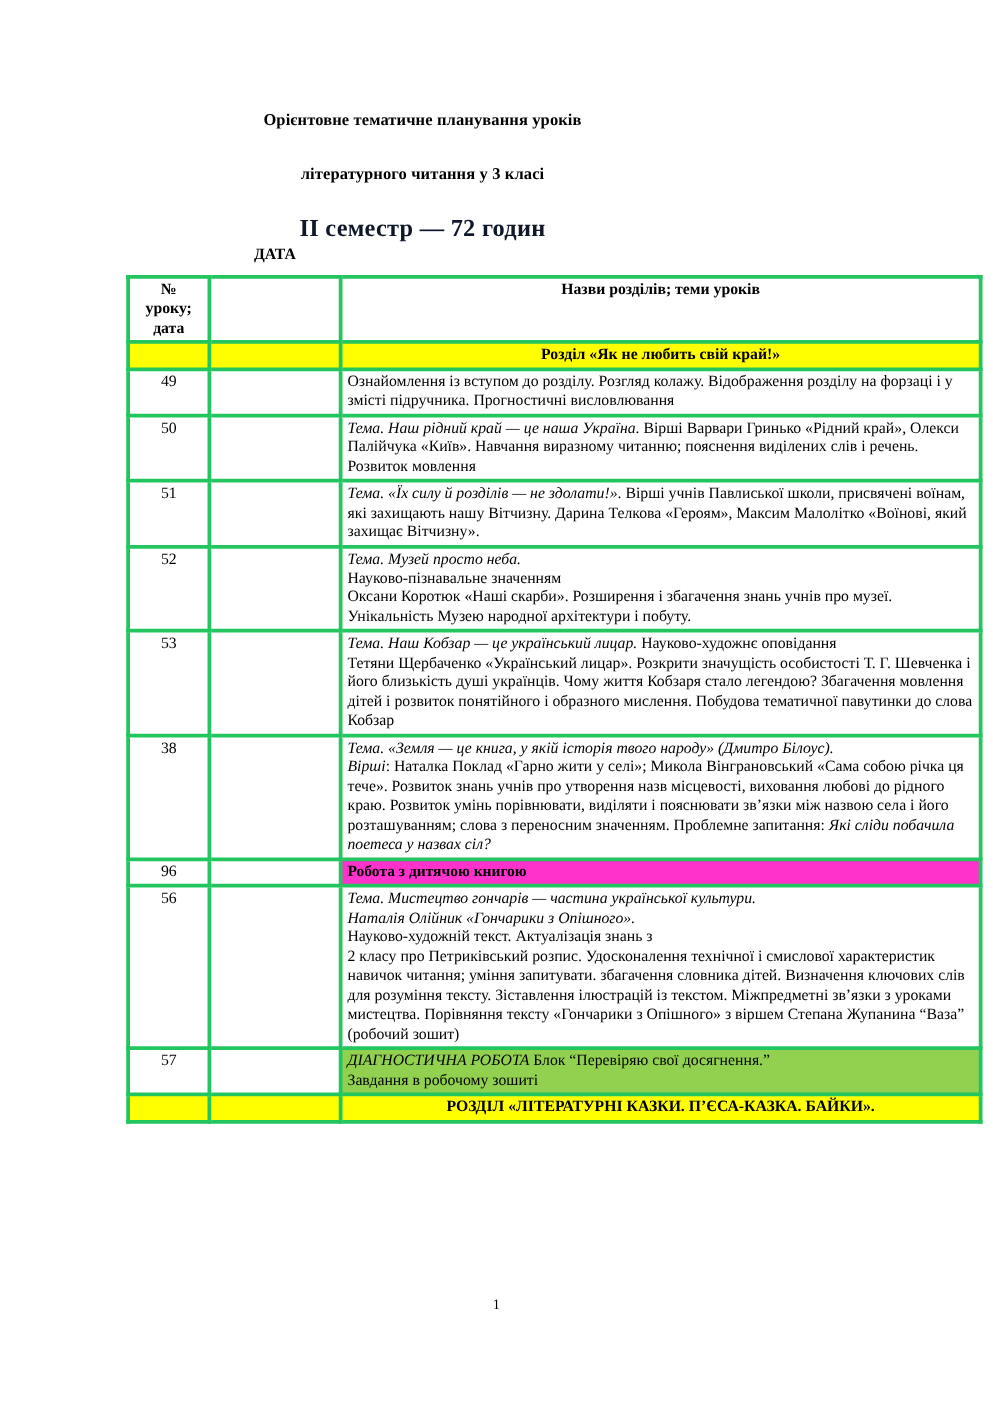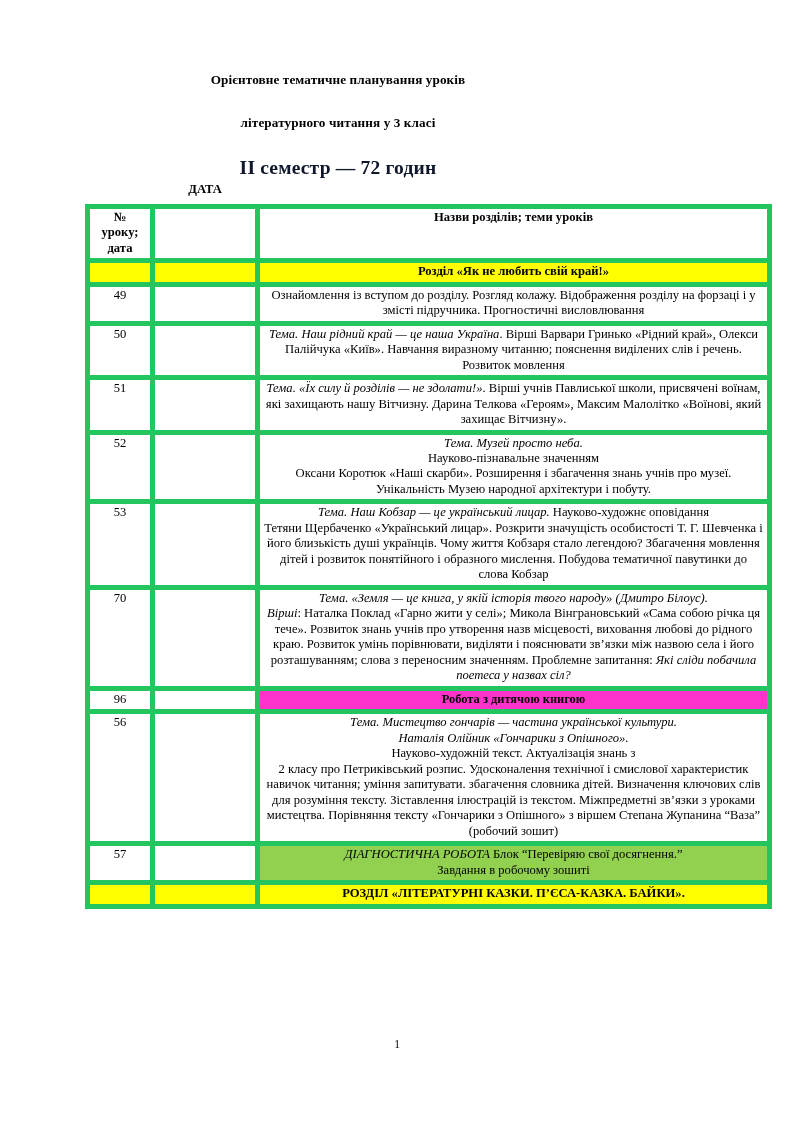--- a/index.html
+++ b/index.html
@@ -12,21 +12,21 @@
     width: 794px;
     height: 1122px;
     font-family: "Liberation Serif", "DejaVu Serif", serif;
     color: #000000;
     position: relative;
     overflow: hidden;
   }
   .page {
     width: 676px;
     height: 1122px;
-    padding: 0;
+    padding: 16px;
     position: relative;
   }
 
   
   .titles {
     padding-top: 72px;
     text-align: center;
   }
   .title-line {
     font-size: 13.2px;
@@ -50,21 +50,21 @@
     margin-top: 25px;
     padding-left: 85px;
     padding-right: 27px;
   }
   table.plan {
     border-collapse: collapse;
     width: 682px;
     table-layout: fixed;
   }
   table.plan td, table.plan th {
-    border: 5px solid #22c55e;
+    border: 3px solid #22c55e;
     vertical-align: top;
     padding: 1px 4px 2px 4px;
     font-size: 12.6px;
     line-height: 1.23;
   }
   col.c-num { width: 65px; }
   col.c-date { width: 105px; }
   col.c-body { width: 512px; }
 
   th.hdr {
@@ -77,21 +77,21 @@
   }
   th.hdr-body {
     font-size: 13px;
   }
 
   td.num {
     text-align: center;
     vertical-align: top;
     padding-top: 2px;
   }
-  td.body { text-align: center; }
+  td.body { text-align: left; }
 
   
   td.banner {
     text-align: center;
     font-weight: bold;
     padding: 2px 4px;
     font-size: 12.8px;
   }
   tr.banner-yellow td { background: #FFFF00; }
   tr.row-pink td.body { background: #FF33CC; font-weight: bold; font-size: 12.4px; }
@@ -167,21 +167,21 @@
             <td class="num">52</td>
             <td>&nbsp;</td>
             <td class="body"><span class="bi">Тема. </span><span class="i">Музей просто неба.</span><br><span>Науково-пізнавальне значенням</span><br><span>Оксани Коротюк «Наші скарби». Розширення і збагачення знань учнів про музеї. Унікальність Музею народної архітектури і побуту.</span></td>
           </tr>
           <tr>
             <td class="num">53</td>
             <td>&nbsp;</td>
             <td class="body"><span class="bi">Тема. </span><span class="i">Наш Кобзар — це український лицар.</span><span> Науково-художнє оповідання</span><br><span>Тетяни Щербаченко «Український лицар». Розкрити значущість особистості Т. Г. Шевченка і його близькість душі українців. Чому життя Кобзаря стало легендою? Збагачення мовлення дітей і розвиток понятійного і образного мислення. Побудова тематичної павутинки до слова Кобзар</span></td>
           </tr>
           <tr>
-            <td class="num">70</td>
+            <td class="num">38</td>
             <td>&nbsp;</td>
             <td class="body"><span class="bi">Тема. </span><span class="i">«Земля — це книга, у якій історія твого народу» (Дмитро Білоус).</span><br><span class="i">Вірші</span><span>: Наталка Поклад «Гарно жити у селі»; Микола Вінграновський «Сама собою річка ця тече». Розвиток знань учнів про утворення назв місцевості, виховання любові до рідного краю. Розвиток умінь порівнювати, виділяти і пояснювати зв’язки між назвою села і його розташуванням; слова з переносним значенням. Проблемне запитання: </span><span class="i">Які сліди побачила поетеса у назвах сіл?</span></td>
           </tr>
           <tr class="row-pink">
             <td class="num">96</td>
             <td>&nbsp;</td>
             <td class="body" style="background: rgb(255, 51, 204);"><span class="b">Робота з дитячою книгою</span></td>
           </tr>
           <tr>
             <td class="num">56</td>

